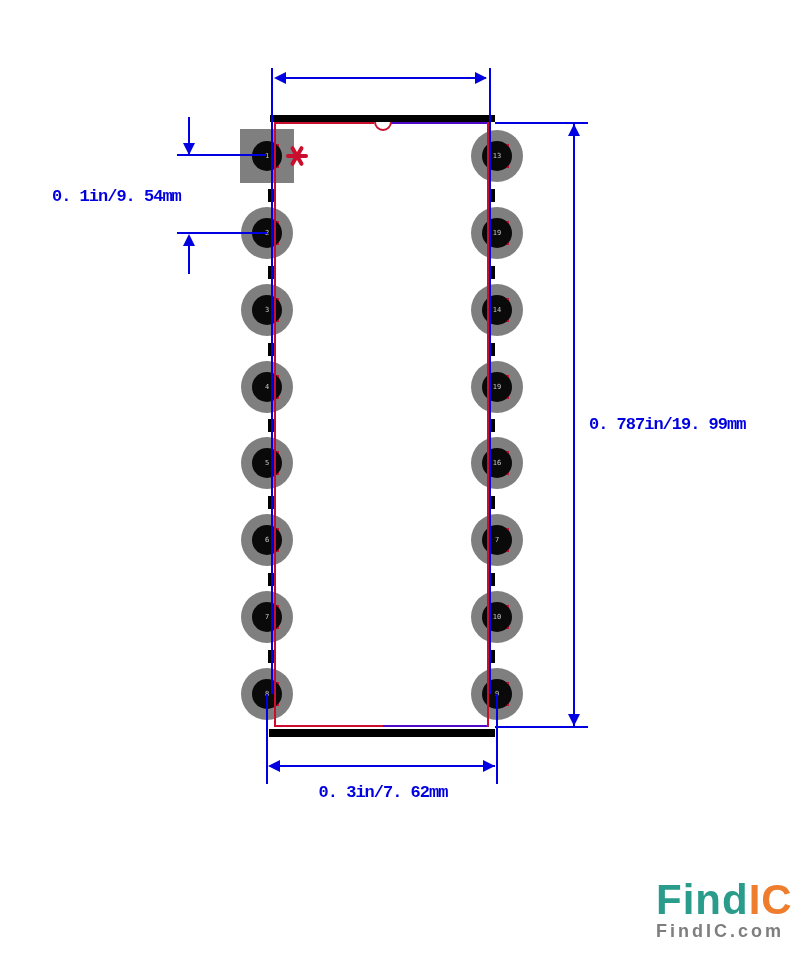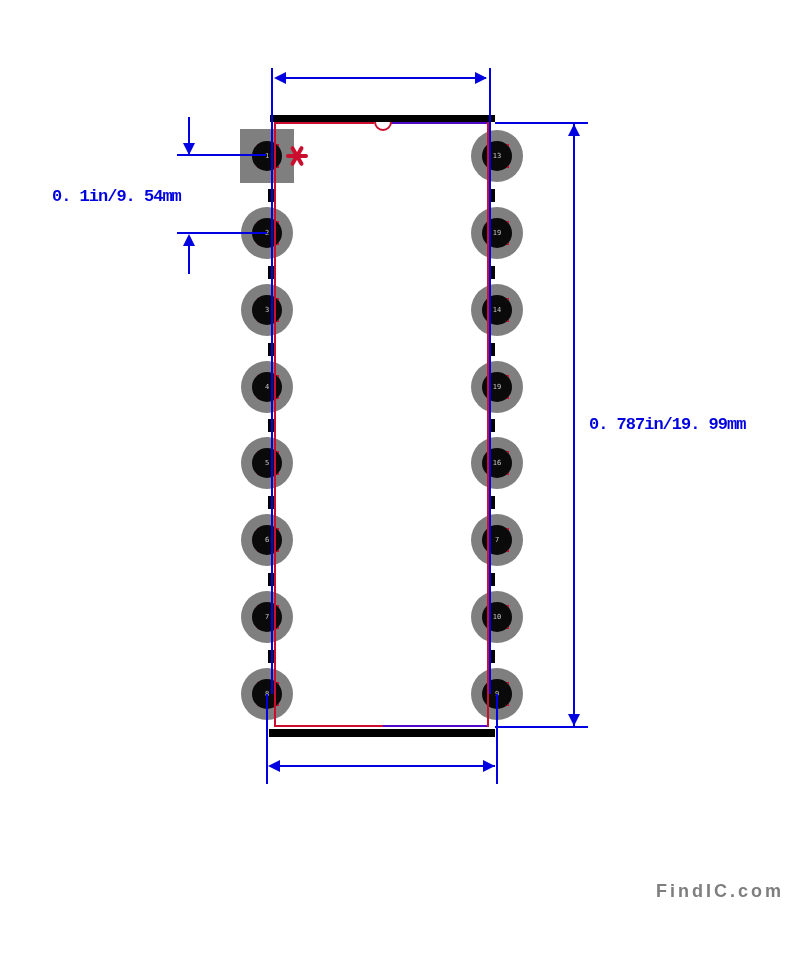--- a/index.html
+++ b/index.html
@@ -198,18 +198,20 @@
   <div class="bline" style="left:573px;top:124px;width:2px;height:602px;"></div>
   <div class="arr up" style="left:568px;top:124px;"></div>
   <div class="arr down" style="left:568px;top:714px;"></div>
   <div class="dimlabel" style="left:589px;top:415px;">0. 787in/19. 99mm</div>
 
   <div class="bline" style="left:266px;top:694px;width:2px;height:90px;"></div>
   <div class="bline" style="left:496px;top:694px;width:2px;height:90px;"></div>
   <div class="bline" style="left:270px;top:765px;width:225px;height:2px;"></div>
   <div class="arr left" style="left:268px;top:760px;"></div>
   <div class="arr right" style="left:483px;top:760px;"></div>
+  <div class="dimlabel center" style="left:300px;top:783px;width:166px;">0. 3in/7. 62mm</div>
 
   <div class="logo">
+    <div class="logo-main"><span class="logo-find">Find</span><span class="logo-ic">IC</span></div>
     <div class="logo-tagline">FindIC.com</div>
   </div>
 
 </div>
 
 </body></html>

